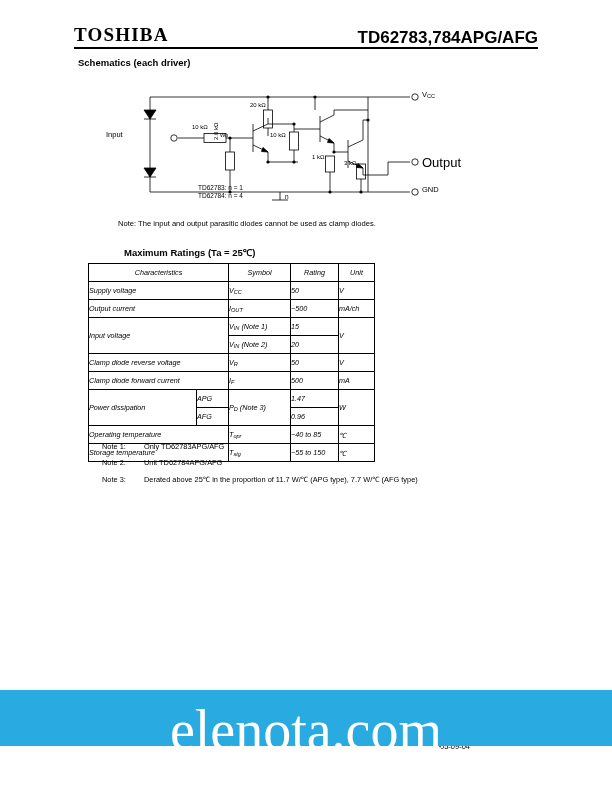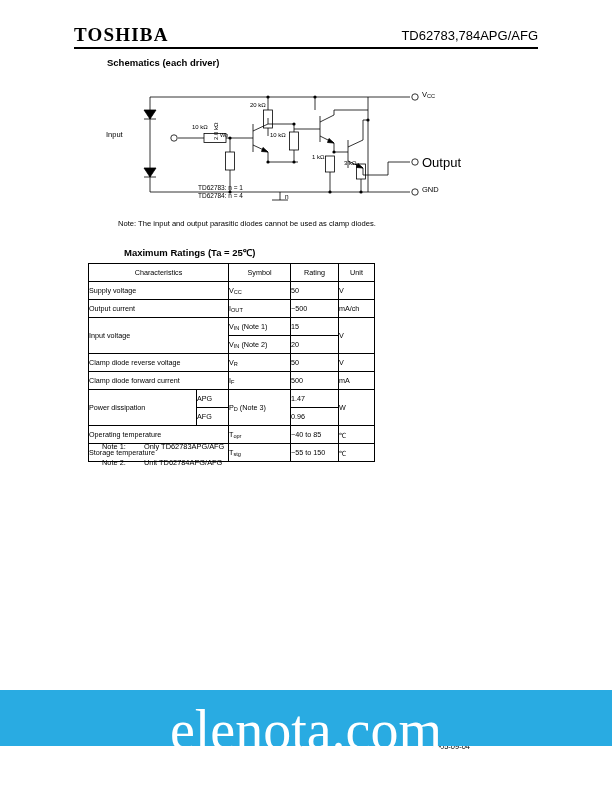--- a/index.html
+++ b/index.html
@@ -35,39 +35,39 @@
     top: 0;
     font-size: 19px;
     font-weight: bold;
     letter-spacing: 1.2px;
     font-family: "Liberation Serif", serif;
   }
   .partno {
     position: absolute;
     right: 0;
     top: 4px;
-    font-size: 13px;
-    font-weight: normal;
+    font-size: 17px;
+    font-weight: bold;
     text-align: right;
   }
   .header-rule {
     position: absolute;
     left: 74px;
     top: 47px;
     width: 464px;
     height: 2px;
     background: #000;
   }
   
   .sec-title {
     position: absolute;
     font-size: 9.5px;
     font-weight: bold;
   }
-  #sec-schematics { left: 78px; top: 57px; margin-left: 29px; }
+  #sec-schematics { left: 78px; top: 57px; }
   #sec-maxratings { left: 78px; top: 246px; padding-left: 46px; }
 
   
   .schematic {
     position: absolute;
     left: 120px;
     top: 80px;
     width: 340px;
     height: 130px;
   }
@@ -85,20 +85,21 @@
     position: absolute;
     left: 88px;
     top: 263px;
     width: 286px;
   }
   table.ratings {
     border-collapse: collapse;
     width: 286px;
     font-size: 7.2px;
     table-layout: fixed;
+    font-style: italic;
   }
   table.ratings td, table.ratings th {
     border: 0.7px solid #000;
     padding: 0;
     height: 17px;
     font-weight: normal;
     vertical-align: middle;
   }
   table.ratings th {
     font-weight: normal;
@@ -384,20 +385,23 @@
     </table>
   </div>
 
   <div class="notes">
     <div class="note-line">
       <span class="note-label">Note 1:</span><span>Only TD62783APG/AFG</span>
     </div>
     <div class="note-line">
       <span class="note-label">Note 2:</span><span>Unit TD62784APG/AFG</span>
     </div>
+    <div class="note-line">
+      <span class="note-label">Note 3:</span><span>Derated above 25℃ in the proportion of 11.7 W/℃ (APG type), 7.7 W/℃ (AFG type)</span>
+    </div>
   </div>
 
   <div class="footer-rule"></div>
   <div class="footer-num">2</div>
   <div class="footer-date">2005-09-04</div>
 
   <div class="wm-band"></div>
   <div class="wm-text">elenota.com</div>
 
 </div>

